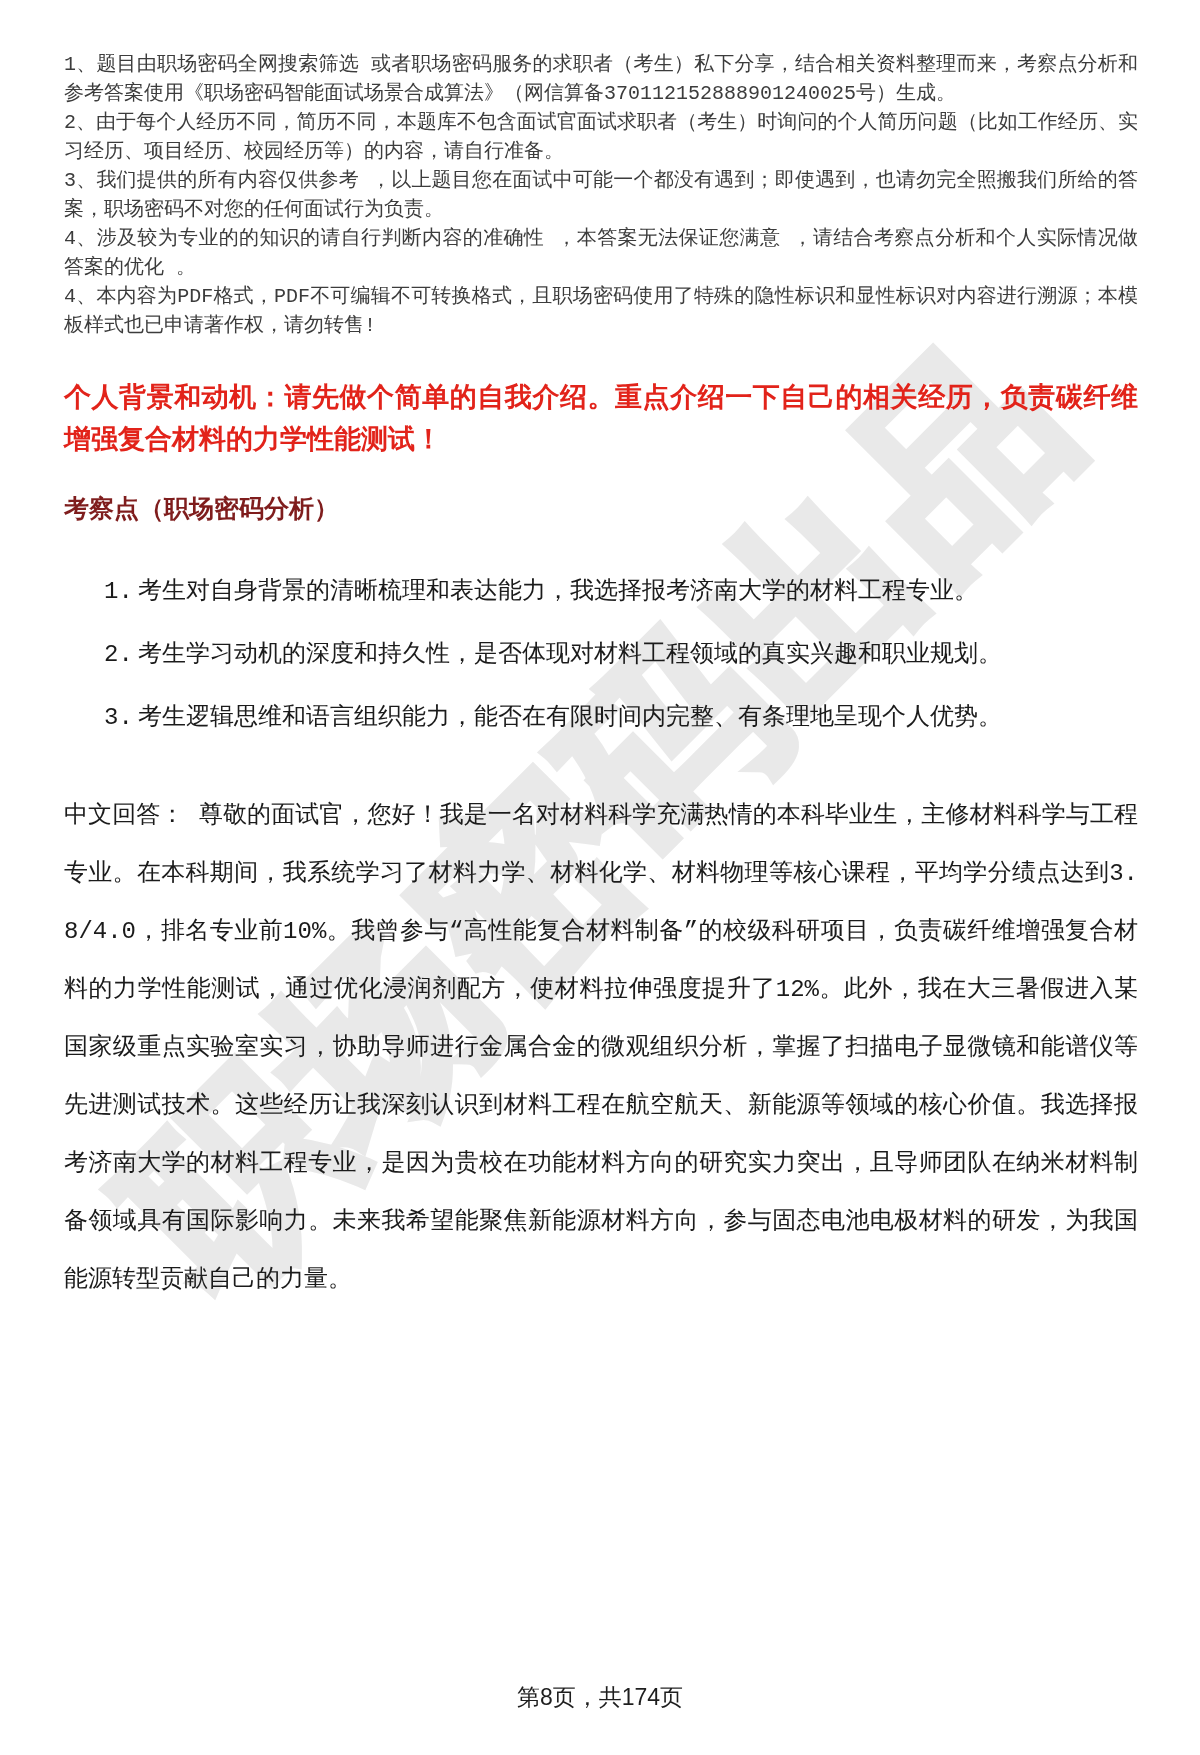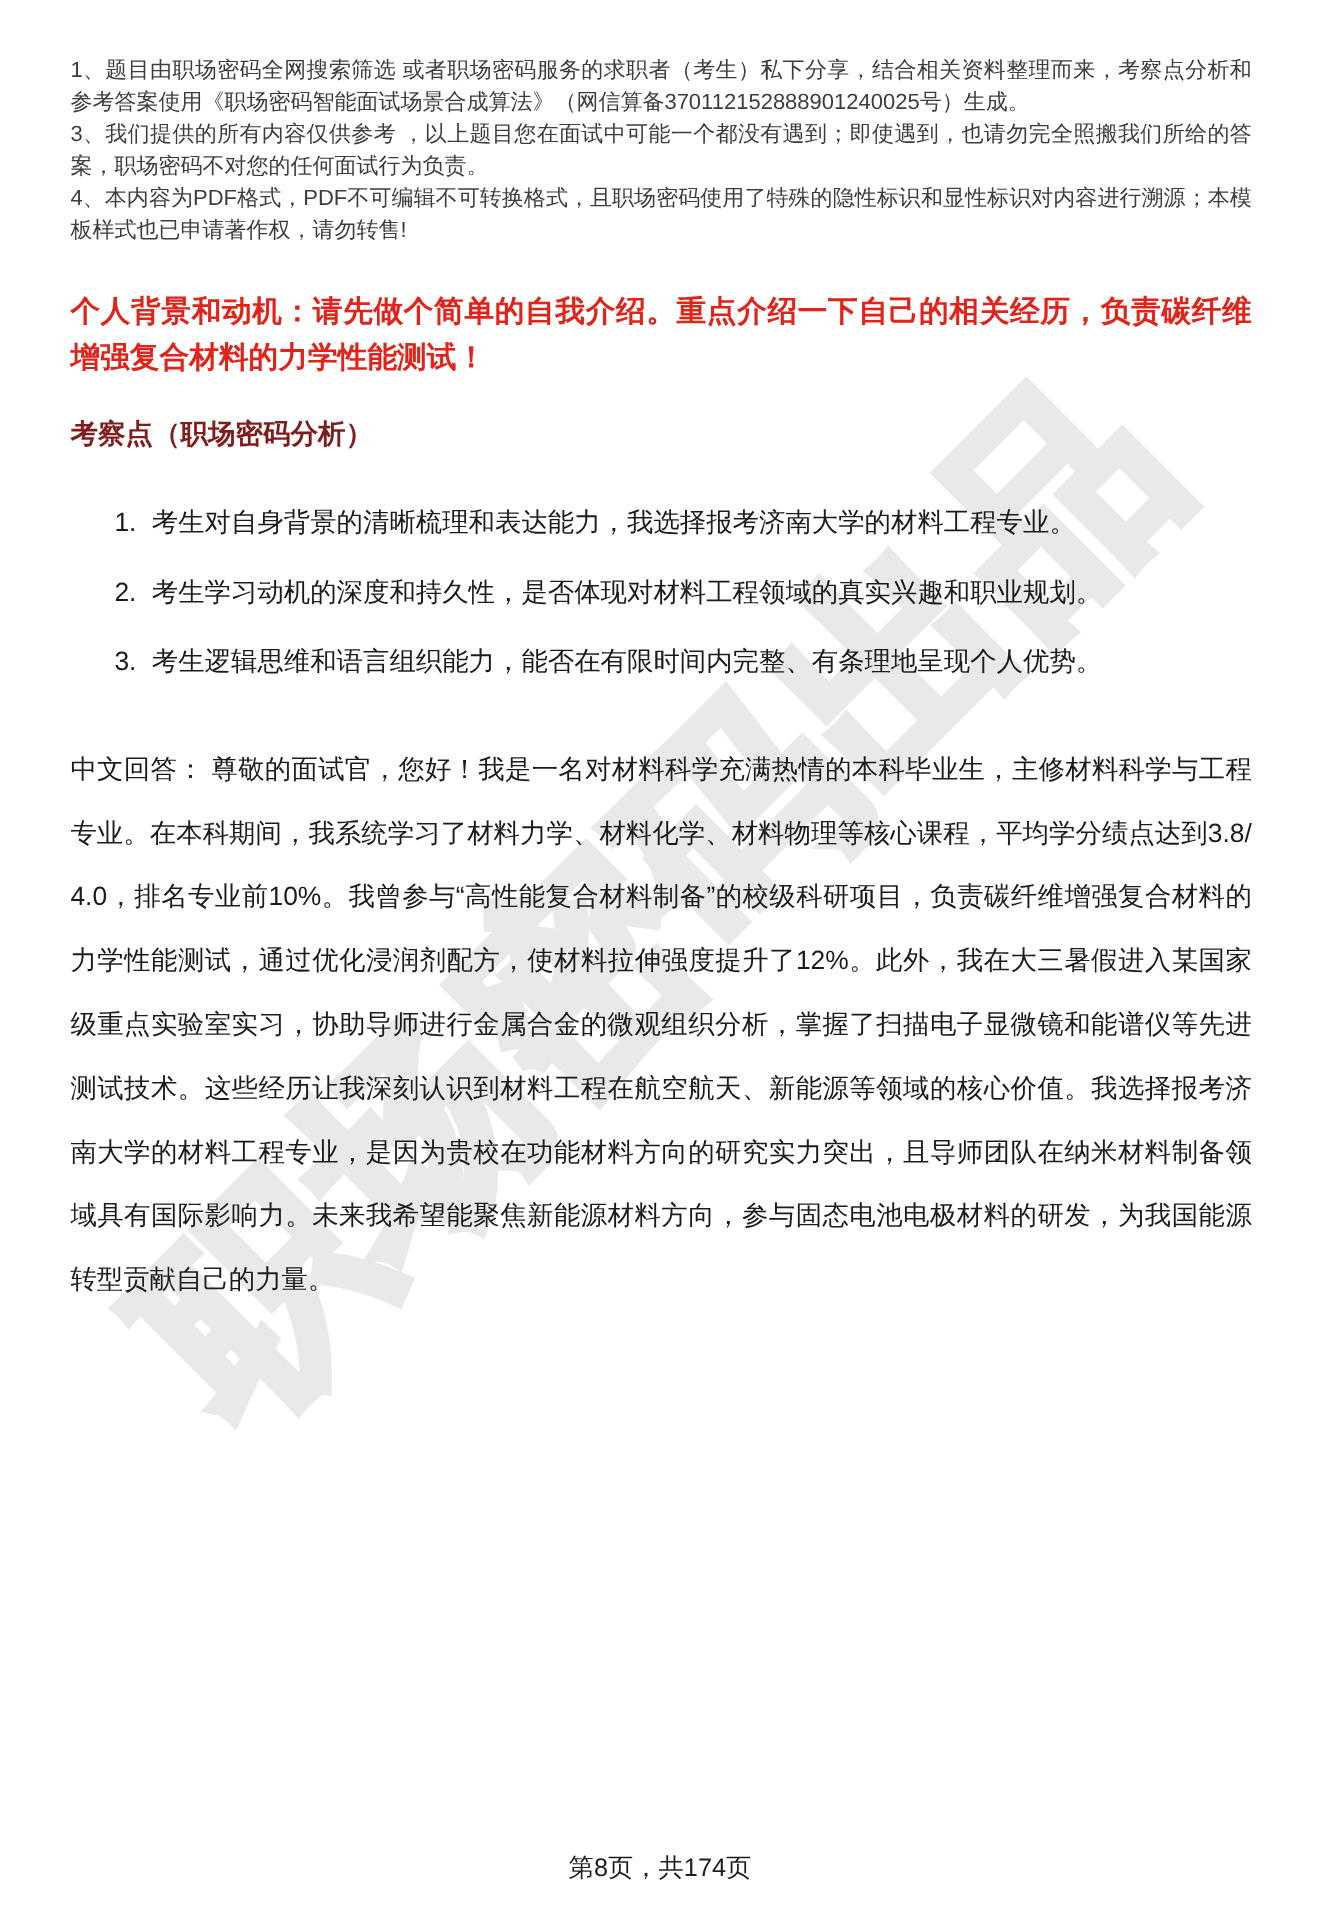--- a/index.html
+++ b/index.html
@@ -35,20 +35,21 @@
     z-index: 0;
     user-select: none;
     pointer-events: none;
   }
   .content {
     position: absolute;
     left: 64px;
     right: 62px;
     top: 50px;
     z-index: 1;
+    font-family: Liberation Mono, monospace;
   }
   .disclaimer p {
     margin: 0;
     font-size: 20px;
     line-height: 29px;
     color: #3c3c3c;
     text-align: justify;
     word-break: break-all;
   }
   .question-heading {
@@ -112,21 +113,23 @@
 <body>
 
 <div class="page">
 
   <div class="watermark">职场密码出品</div>
 
   <div class="content">
 
     <div class="disclaimer">
       <p>1、题目由职场密码全网搜索筛选 或者职场密码服务的求职者（考生）私下分享，结合相关资料整理而来，考察点分析和参考答案使用《职场密码智能面试场景合成算法》（网信算备370112152888901240025号）生成。</p>
+      <p>2、由于每个人经历不同，简历不同，本题库不包含面试官面试求职者（考生）时询问的个人简历问题（比如工作经历、实习经历、项目经历、校园经历等）的内容，请自行准备。</p>
       <p>3、我们提供的所有内容仅供参考 ，以上题目您在面试中可能一个都没有遇到；即使遇到，也请勿完全照搬我们所给的答案，职场密码不对您的任何面试行为负责。</p>
+      <p>4、涉及较为专业的的知识的请自行判断内容的准确性 ，本答案无法保证您满意 ，请结合考察点分析和个人实际情况做答案的优化 。</p>
       <p>4、本内容为PDF格式，PDF不可编辑不可转换格式，且职场密码使用了特殊的隐性标识和显性标识对内容进行溯源；本模板样式也已申请著作权，请勿转售!</p>
     </div>
 
     <div class="question-heading">个人背景和动机：请先做个简单的自我介绍。重点介绍一下自己的相关经历，负责碳纤维增强复合材料的力学性能测试！</div>
 
     <div class="analysis-heading">考察点（职场密码分析）</div>
 
     <ol class="points">
       <li>
         <span class="num">1.</span>

